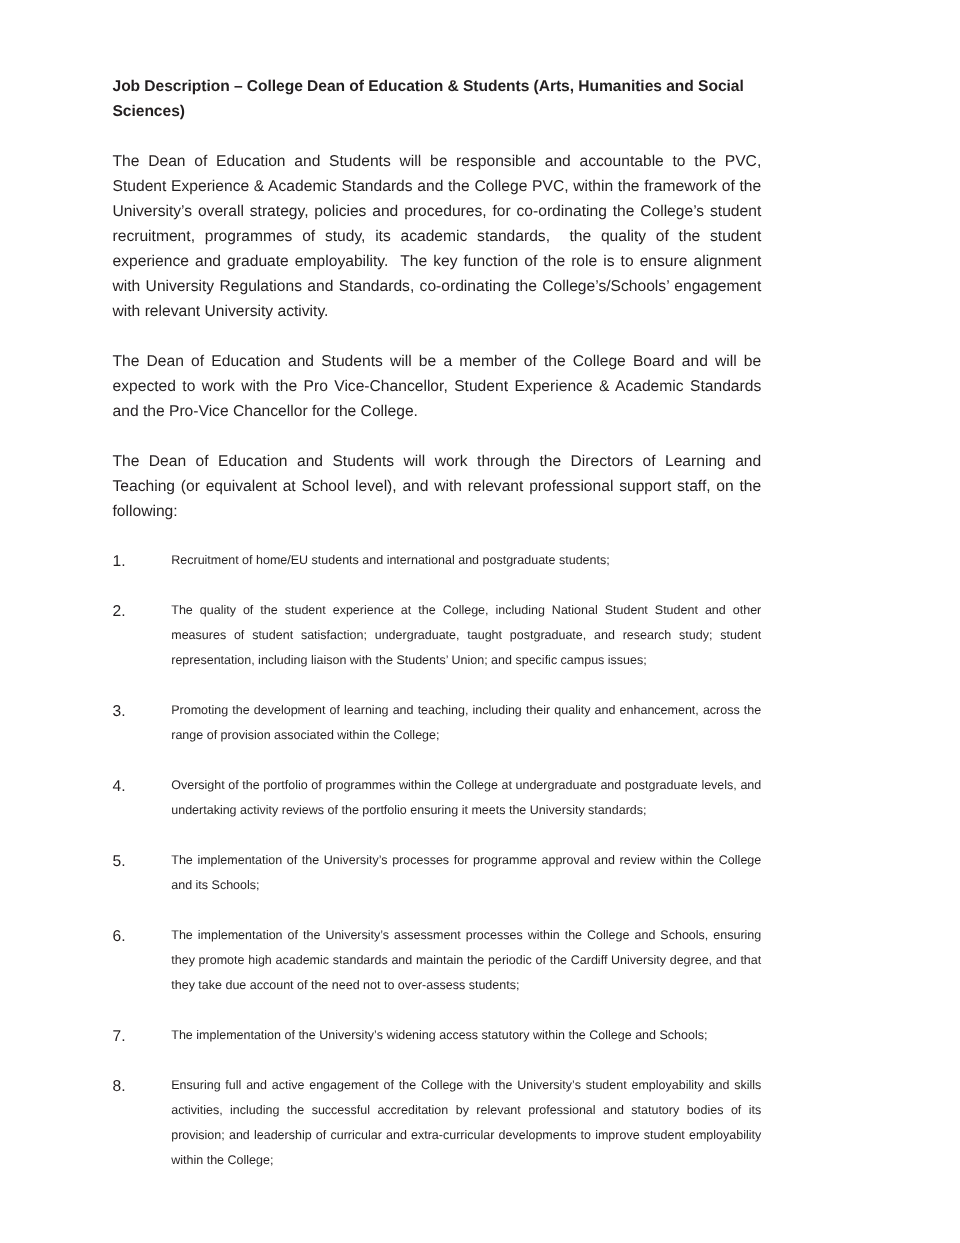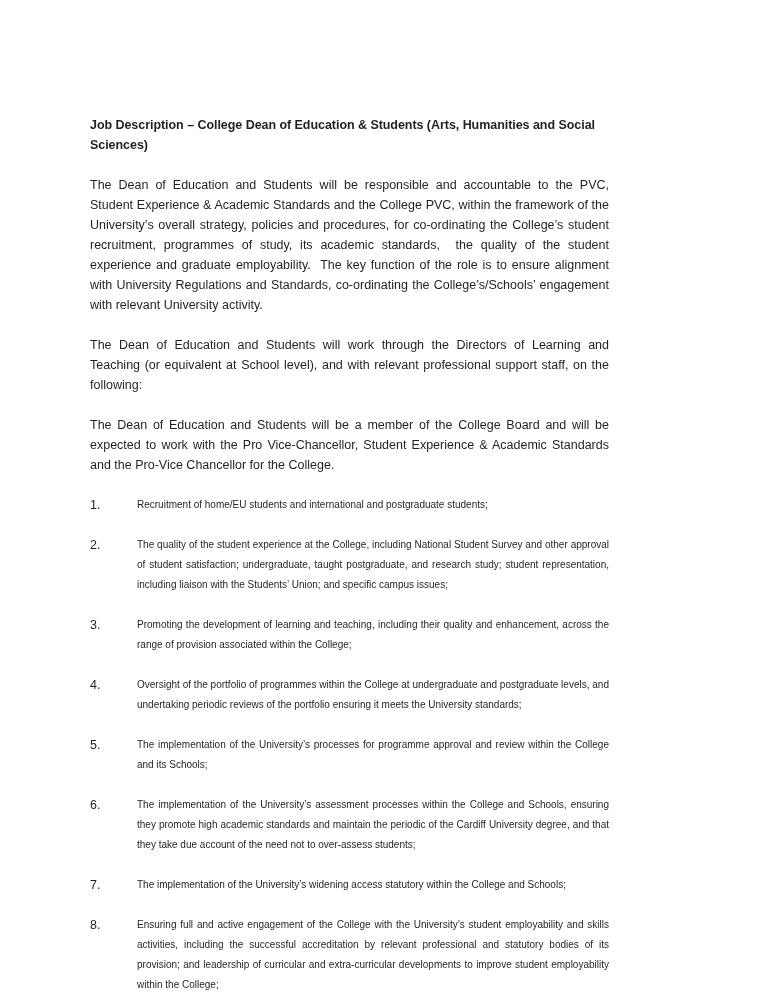--- a/index.html
+++ b/index.html
@@ -13,21 +13,21 @@
     font-family: "Liberation Sans", sans-serif;
     color: #231f20;
     -webkit-font-smoothing: antialiased;
   }
   .page {
     position: relative;
     width: 701px;
     height: 994px;
     background: #ffffff;
     box-sizing: border-box;
-    padding: 115px 92px 0 90px;
+    padding: 59px 92px 0 90px;
   }
   .doc-title {
     font-size: 12.5px;
     line-height: 20px;
     font-weight: bold;
     text-align: left;
     margin: 0 0 20px 0;
     letter-spacing: -0.05px;
   }
   .body-para {
@@ -68,44 +68,44 @@
 </style>
 </head>
 <body>
 
 <div class="page">
 
   <h1 class="doc-title">Job Description – College Dean of Education &amp; Students (Arts, Humanities and Social Sciences)</h1>
 
   <p class="body-para">The Dean of Education and Students will be responsible and accountable to the PVC, Student Experience &amp; Academic Standards and the College PVC, within the framework of the University’s overall strategy, policies and procedures, for co-ordinating the College’s student recruitment, programmes of study, its academic standards,  the quality of the student experience and graduate employability.  The key function of the role is to ensure alignment with University Regulations and Standards, co-ordinating the College’s/Schools’ engagement with relevant University activity.</p>
 
+  <p class="body-para">The Dean of Education and Students will be a member of the College Board and will be expected to work with the Pro Vice-Chancellor, Student Experience &amp; Academic Standards and the Pro-Vice Chancellor for the College.</p>
+
   <p class="body-para">The Dean of Education and Students will work through the Directors of Learning and Teaching (or equivalent at School level), and with relevant professional support staff, on the following:</p>
-
-  <p class="body-para">The Dean of Education and Students will be a member of the College Board and will be expected to work with the Pro Vice-Chancellor, Student Experience &amp; Academic Standards and the Pro-Vice Chancellor for the College.</p>
 
   <ol class="num-list">
 
     <li class="num-item">
       <span class="item-number">1.</span>
       <span class="item-text">Recruitment of home/EU students and international and postgraduate students;</span>
     </li>
 
     <li class="num-item">
       <span class="item-number">2.</span>
-      <span class="item-text">The quality of the student experience at the College, including National Student Survey and other approval of student satisfaction; undergraduate, taught postgraduate, and research study; student representation, including liaison with the Students’ Union; and specific campus issues;</span>
+      <span class="item-text">The quality of the student experience at the College, including National Student Student and other measures of student satisfaction; undergraduate, taught postgraduate, and research study; student representation, including liaison with the Students’ Union; and specific campus issues;</span>
     </li>
 
     <li class="num-item">
       <span class="item-number">3.</span>
       <span class="item-text">Promoting the development of learning and teaching, including their quality and enhancement, across the range of provision associated within the College;</span>
     </li>
 
     <li class="num-item">
       <span class="item-number">4.</span>
-      <span class="item-text">Oversight of the portfolio of programmes within the College at undergraduate and postgraduate levels, and undertaking periodic reviews of the portfolio ensuring it meets the University standards;</span>
+      <span class="item-text">Oversight of the portfolio of programmes within the College at undergraduate and postgraduate levels, and undertaking activity reviews of the portfolio ensuring it meets the University standards;</span>
     </li>
 
     <li class="num-item">
       <span class="item-number">5.</span>
       <span class="item-text">The implementation of the University’s processes for programme approval and review within the College and its Schools;</span>
     </li>
 
     <li class="num-item">
       <span class="item-number">6.</span>
       <span class="item-text">The implementation of the University’s assessment processes within the College and Schools, ensuring they promote high academic standards and maintain the periodic of the Cardiff University degree, and that they take due account of the need not to over-assess students;</span>

